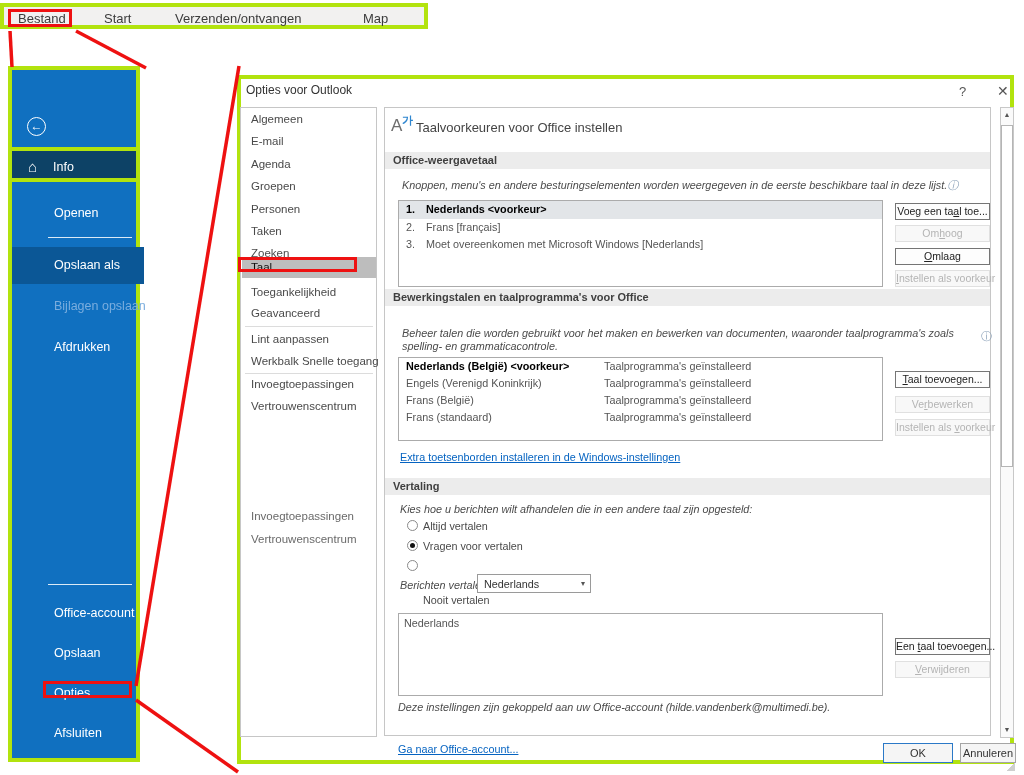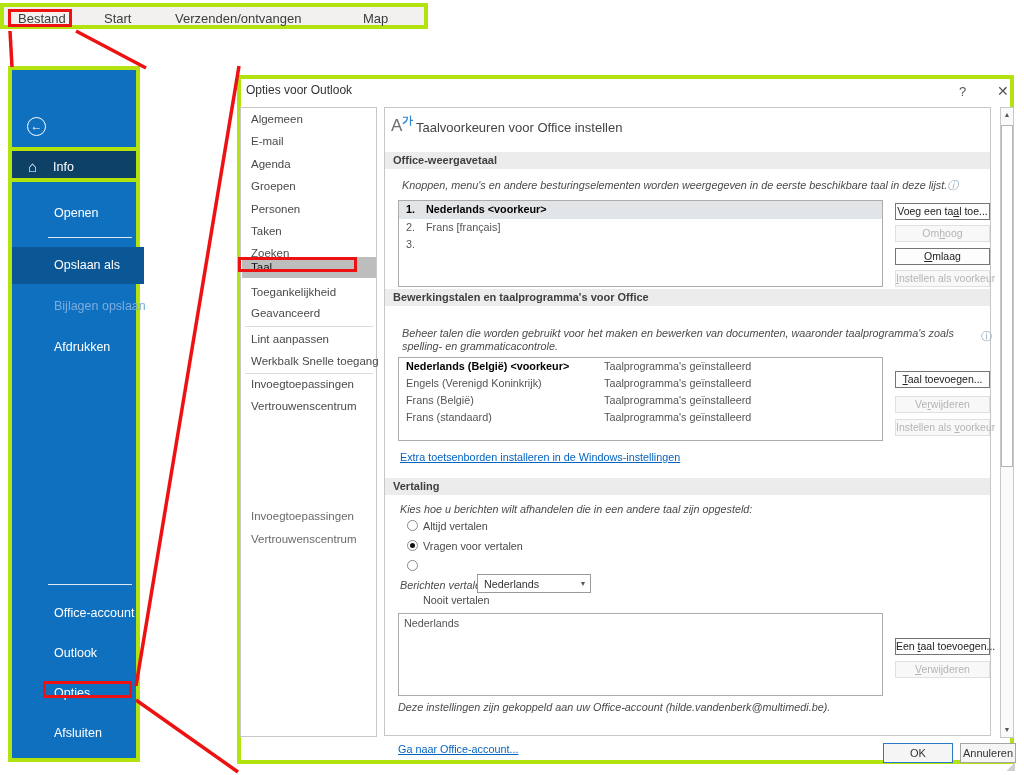--- a/index.html
+++ b/index.html
@@ -116,21 +116,21 @@
 
 <span class="bs-label" style="left:54px;top:206px;">Openen</span>
 <div class="bs-div" style="top:237px;"></div>
 <div class="bs-row" style="top:247px;">
   <span class="bs-label" style="left:42px;top:11px;">Opslaan als</span>
 </div>
 <span class="bs-label bs-dim" style="left:54px;top:299px;">Bijlagen opslaan</span>
 <span class="bs-label" style="left:54px;top:340px;">Afdrukken</span>
 <div class="bs-div" style="top:584px;"></div>
 <span class="bs-label" style="left:54px;top:606px;">Office-account</span>
-<span class="bs-label" style="left:54px;top:646px;">Outlook</span>
+<span class="bs-label" style="left:54px;top:646px;">Opslaan</span>
 <span class="bs-label" style="left:54px;top:686px;">Opties</span>
 <span class="bs-label" style="left:54px;top:726px;">Afsluiten</span>
 
 <div id="dialog" class="abs green-box" style="left:237px;top:75px;width:777px;height:689px;"></div>
 
 <span class="dlg-title">Opties voor Outlook</span>
 <span class="dlg-sys" style="left:959px;top:84px;">?</span>
 <span class="dlg-sys" style="left:997px;top:83px;font-size:14px;">✕</span>
 
 <div class="panel" style="left:240px;top:107px;width:137px;height:630px;">
@@ -171,20 +171,21 @@
     <div class="lrow selected">
       <span class="num">1.</span>
       <span class="lab">Nederlands &lt;voorkeur&gt;</span>
     </div>
     <div class="lrow">
       <span class="num">2.</span>
       <span class="lab">Frans [français]</span>
     </div>
     <div class="lrow">
       <span class="num">3.</span>
+      <span class="lab">Moet overeenkomen met Microsoft Windows [Nederlands]</span>
     </div>
   </div>
   <div class="btn" style="left:510px;top:95px;">
     <span>Voeg een ta</span><span class="key">a</span><span>l toe...</span>
   </div>
   <div class="btn disabled" style="left:510px;top:117px;">
     <span>Om</span><span class="key">h</span><span>oog</span>
   </div>
   <div class="btn" style="left:510px;top:140px;">
     <span></span><span class="key">O</span><span>mlaag</span>
@@ -213,21 +214,21 @@
     </div>
     <div class="trow">
       <span class="c1">Frans (standaard)</span>
       <span class="c2">Taalprogramma's geïnstalleerd</span>
     </div>
   </div>
   <div class="btn" style="left:510px;top:263px;">
     <span></span><span class="key">T</span><span>aal toevoegen...</span>
   </div>
   <div class="btn disabled" style="left:510px;top:288px;">
-    <span>Ve</span><span class="key">r</span><span>wijderen</span>
+    <span>Ve</span><span class="key">r</span><span>bewerken</span>
   </div>
   <div class="btn disabled" style="left:510px;top:311px;">
     <span>Instellen als </span><span class="key">v</span><span>oorkeur</span>
   </div>
   <span class="link" style="left:15px;top:343px;">Extra toetsenborden installeren in de Windows-instellingen</span>
 
   <div class="band" style="top:370px;">
     <span>Vertaling</span>
   </div>
   <span class="desc" style="left:15px;top:395px;">Kies hoe u berichten wilt afhandelen die in een andere taal zijn opgesteld:</span>

